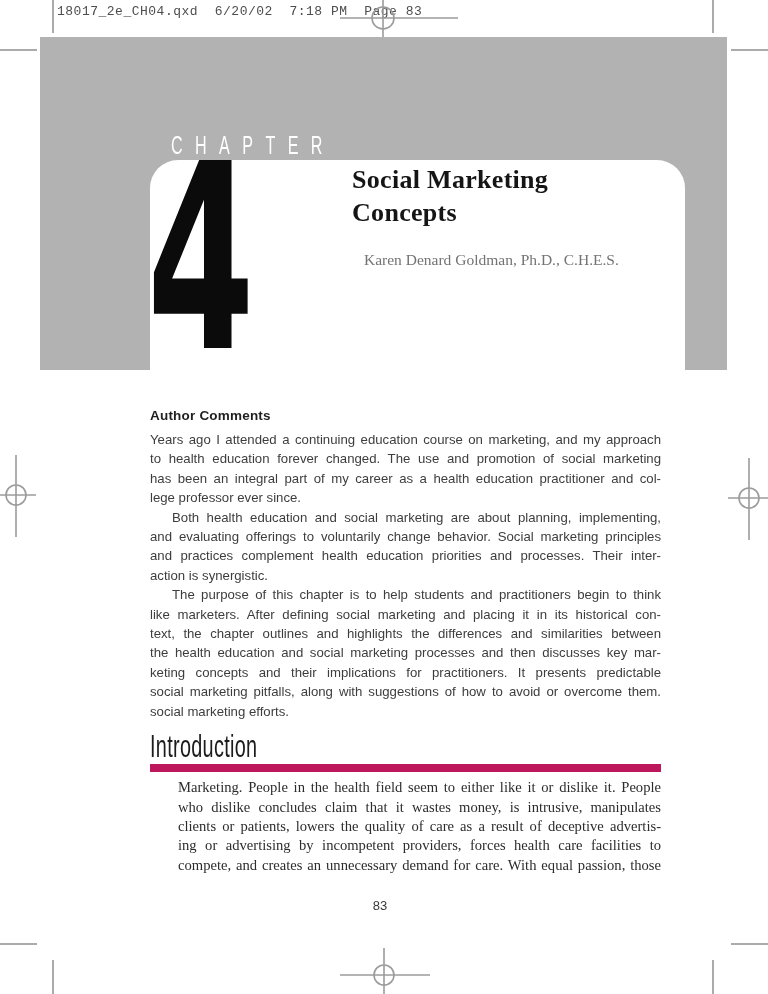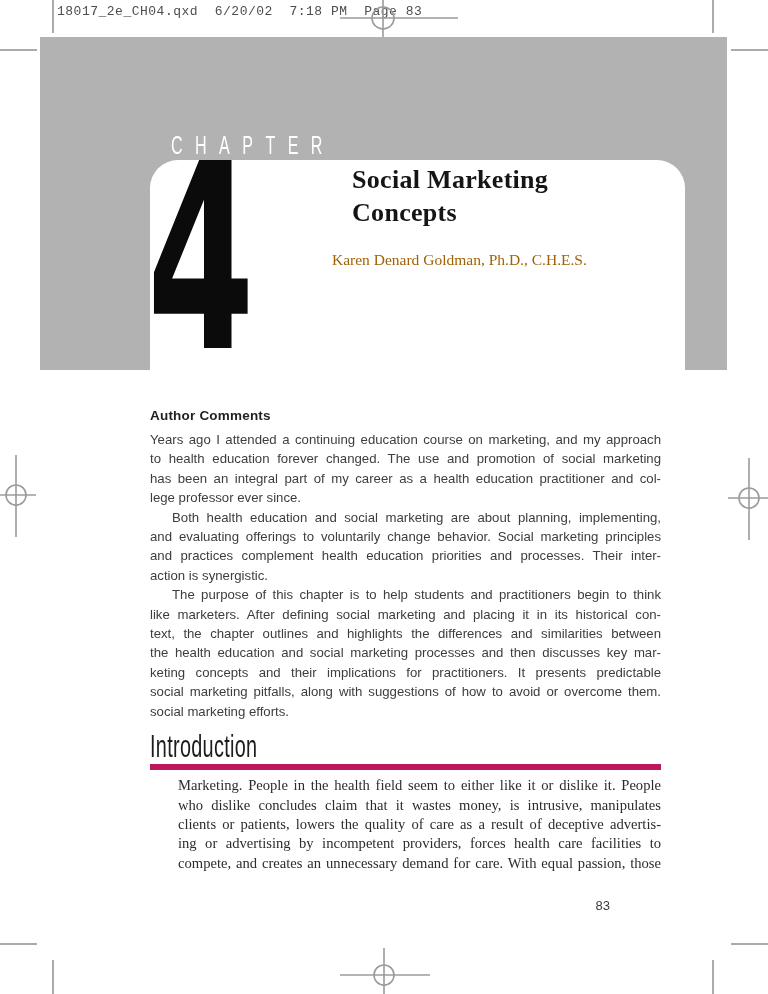--- a/index.html
+++ b/index.html
@@ -42,52 +42,52 @@
     position:absolute;left:147px;top:160px;height:198px;
     font:bold 258px/198px "DejaVu Sans",sans-serif;color:#0b0b0b;
     transform:scaleX(0.60);transform-origin:left top;
   }
   .chapter-title{
     position:absolute;left:352px;top:163px;
     font:bold 26px/33px "Liberation Serif",serif;color:#151515;
     letter-spacing:.3px;
   }
   .chapter-author{
-    position:absolute;left:332px;top:250px;
-    font:15.5px/20px "Liberation Serif",serif;color:#a16207;
+    position:absolute;left:364px;top:250px;
+    font:15.5px/20px "Liberation Serif",serif;color:#737373;
   }
   
   .text-col{position:absolute;left:150px;top:407px;width:511px;}
   .ac-heading{
     margin:0 0 6px 0;font:bold 13.5px/17px "Liberation Sans",sans-serif;
     color:#1f1f1f;letter-spacing:.2px;
   }
   .para{margin:0;}
   .sans-paras .jline{
     font:13.2px/19.4px "Liberation Sans",sans-serif;color:#3d3d3d;
   }
   .jline{text-align:justify;text-align-last:justify;white-space:normal;}
   .jline.lastline{text-align-last:left;}
   .jline.indent{text-indent:22px;}
   .intro-heading{
-    margin:9px 0 0 0;height:32px;border-bottom:6px solid #be185d;
+    margin:9px 0 0 0;height:32px;border-bottom:8px solid #be185d;
     padding-bottom:2px;
   }
   .intro-heading span{
     display:inline-block;font:32px/32px "Liberation Sans",sans-serif;
     color:#1c1c1c;transform:scaleX(0.62);transform-origin:left bottom;
     white-space:nowrap;letter-spacing:.5px;
   }
   .intro-body{margin-top:6px;margin-left:28px;}
   .intro-body .jline{
     font:14.6px/19.4px "Liberation Serif",serif;color:#2c2c2c;
     word-spacing:-.5px;
   }
   .folio{
-    position:absolute;left:150px;top:898px;width:460px;text-align:right;
+    position:absolute;left:150px;top:898px;width:460px;text-align:center;
     font:13px/16px "Liberation Sans",sans-serif;color:#3a3a3a;
   }
 </style>
 </head>
 <body>
 
 <div class="page">
 
   <div class="proof-header">18017_2e_CH04.qxd  6/20/02  7:18 PM  Page 83</div>
 

